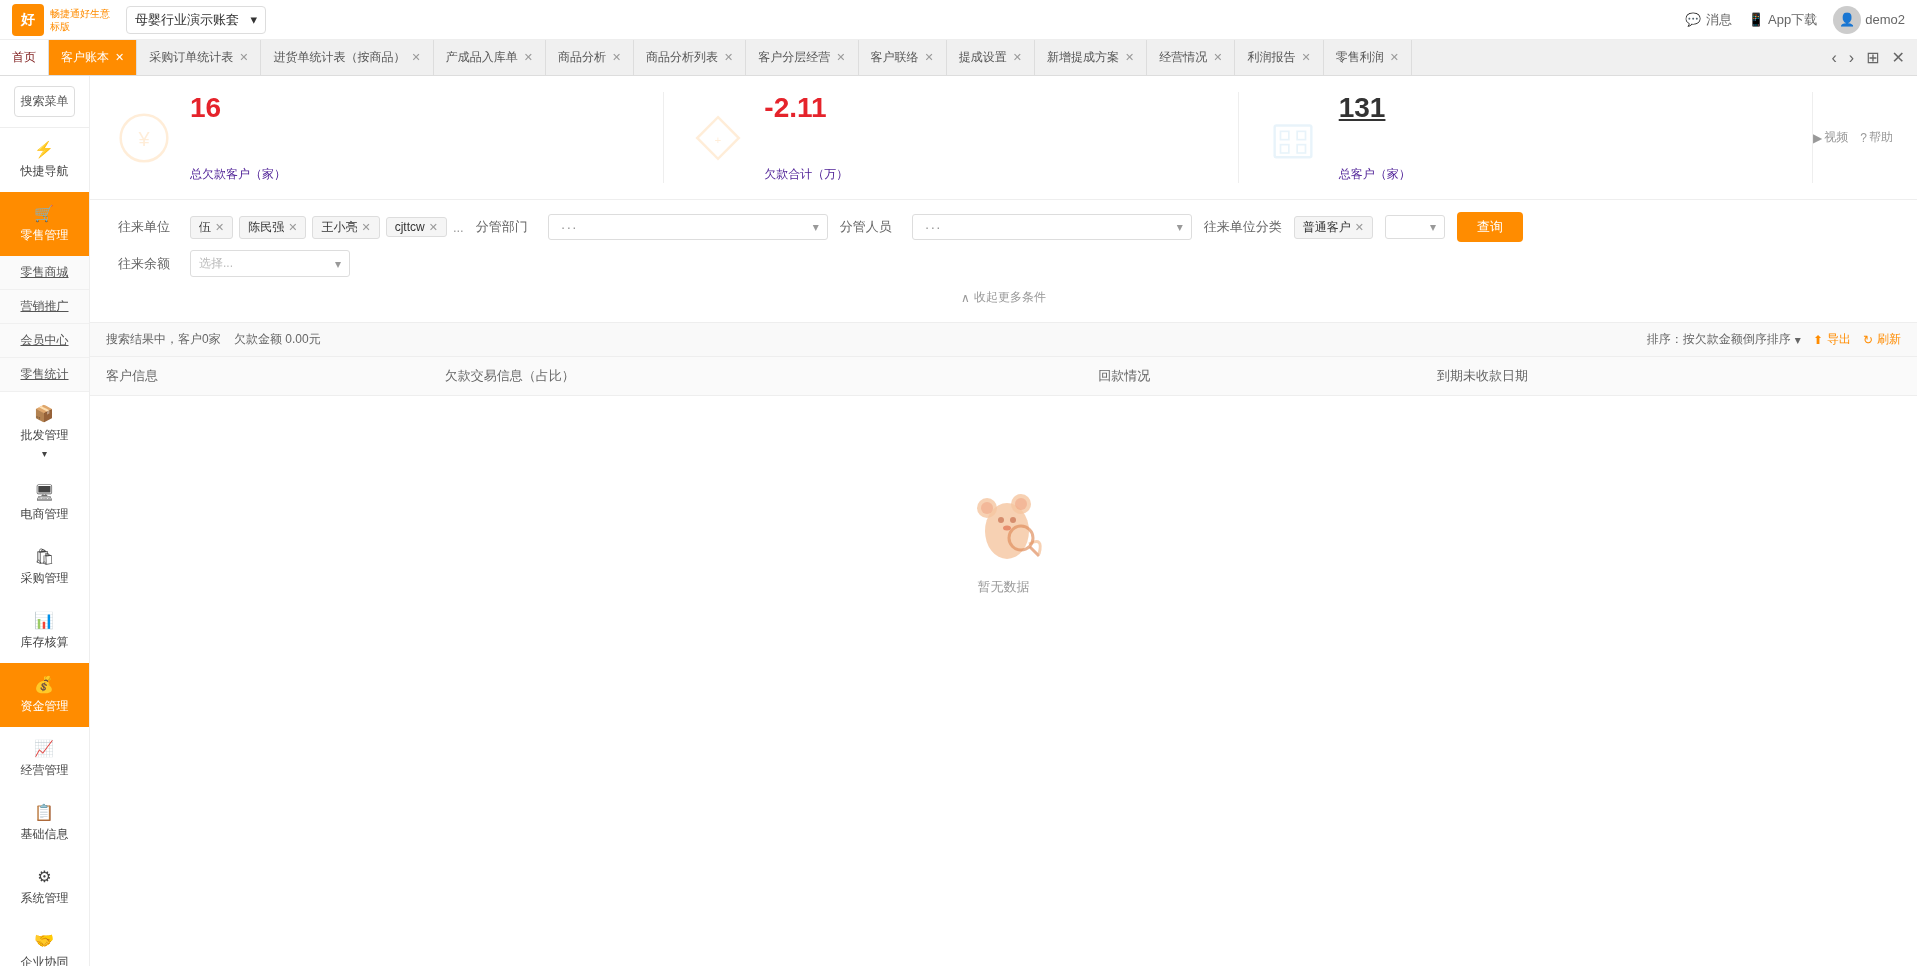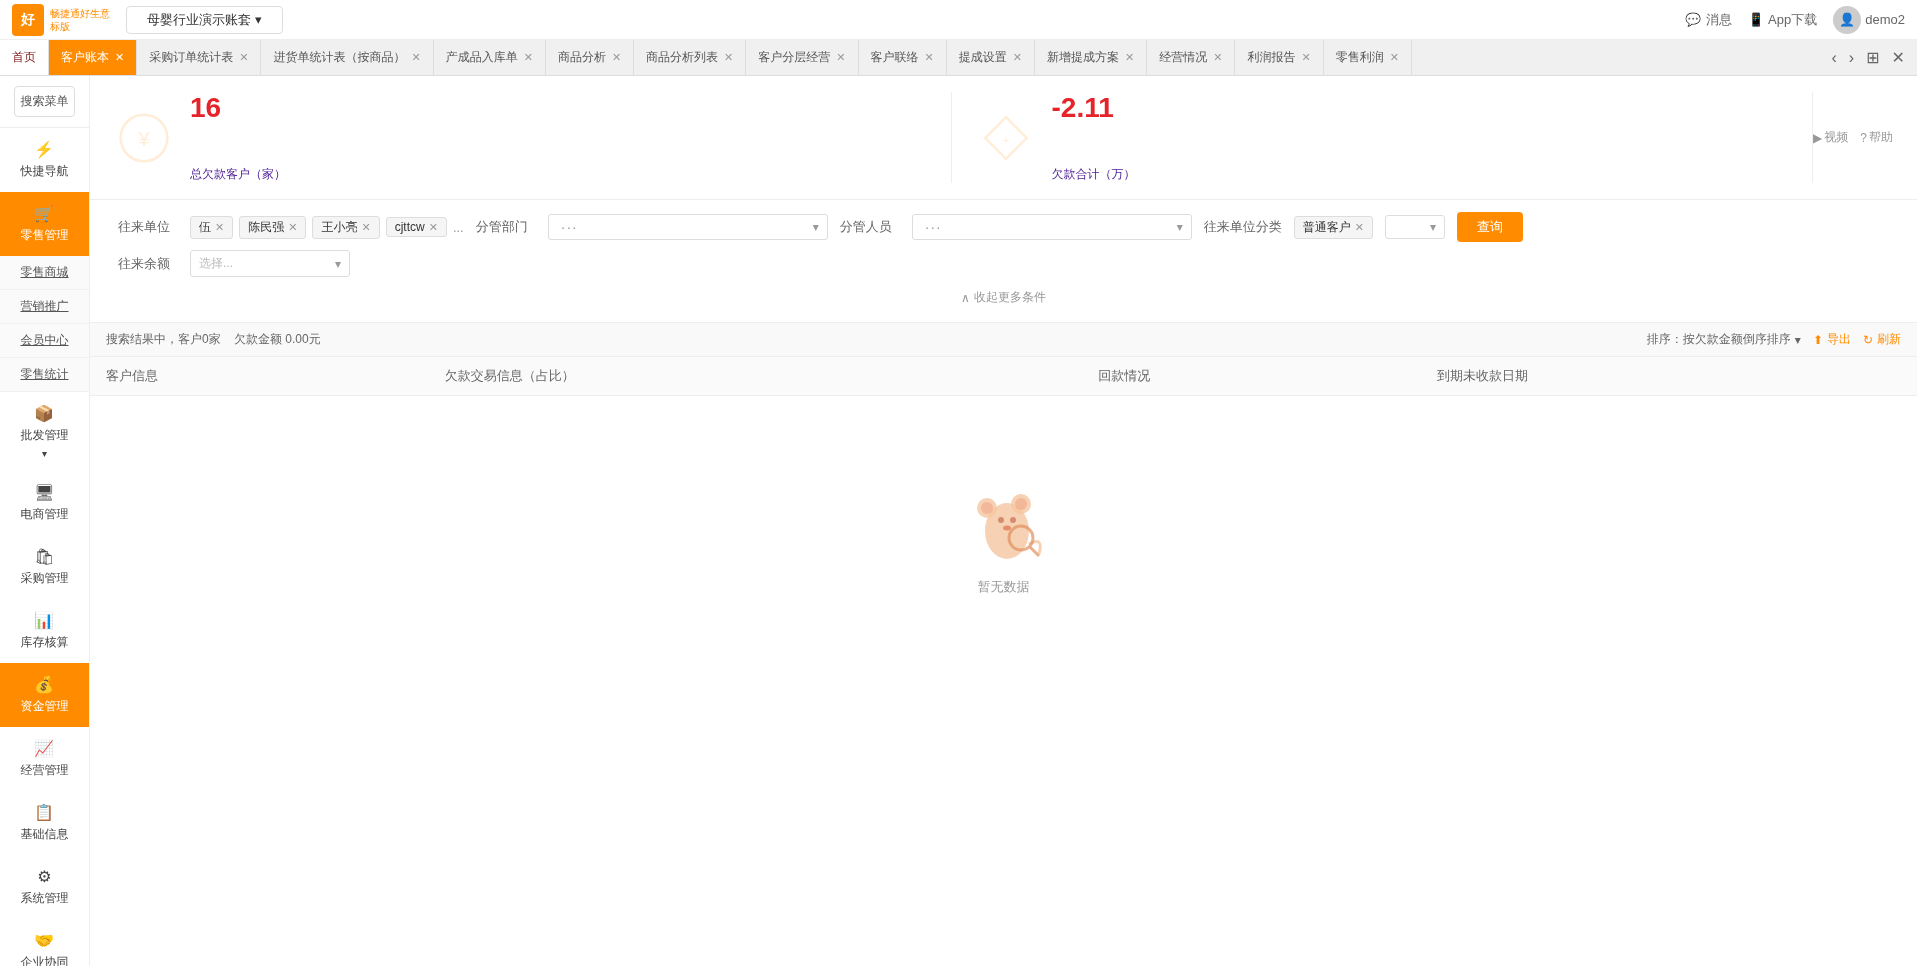--- a/index.html
+++ b/index.html
@@ -4,21 +4,21 @@
   <style>
     * { box-sizing: border-box; margin: 0; padding: 0; }
     body { font-family: 'Microsoft YaHei', Arial, sans-serif; font-size: 13px; background: #f5f5f5; display: flex; flex-direction: column; height: 100vh; overflow: hidden; }
 
     
     .top-bar { background: #fff; display: flex; align-items: center; padding: 0 12px; height: 40px; border-bottom: 1px solid #eee; flex-shrink: 0; }
     .logo { display: flex; align-items: center; gap: 6px; min-width: 90px; }
     .logo-icon { width: 32px; height: 32px; background: #ff8c00; border-radius: 4px; display: flex; align-items: center; justify-content: center; color: white; font-size: 14px; font-weight: bold; }
     .logo-text { font-size: 11px; color: #666; line-height: 1.3; }
     .logo-text span { display: block; color: #ff8c00; font-size: 10px; }
-    .store-selector { display: flex; align-items: center; gap: 4px; padding: 4px 20px; border: 1px solid #ddd; border-radius: 4px; margin-left: 16px; cursor: pointer; color: #333; font-size: 13px; min-width: 140px; }
+    .store-selector { display: flex; align-items: center; gap: 4px; padding: 4px 8px; border: 1px solid #ddd; border-radius: 4px; margin-left: 16px; cursor: pointer; color: #333; font-size: 13px; min-width: 140px; }
     .top-right { margin-left: auto; display: flex; align-items: center; gap: 16px; color: #666; font-size: 13px; }
     .top-right-item { display: flex; align-items: center; gap: 4px; cursor: pointer; }
     .avatar { width: 28px; height: 28px; border-radius: 50%; background: #ccc; display: flex; align-items: center; justify-content: center; overflow: hidden; }
 
     
     .tab-bar { background: #f0f0f0; display: flex; align-items: center; height: 36px; border-bottom: 1px solid #ddd; flex-shrink: 0; overflow: hidden; }
     .tab { display: flex; align-items: center; padding: 0 12px; height: 100%; border-right: 1px solid #ddd; cursor: pointer; white-space: nowrap; font-size: 12px; color: #555; gap: 4px; flex-shrink: 0; }
     .tab.home { background: #fff; color: #7f1d1d; }
     .tab.active { background: #ff8c00; color: #fff; }
     .tab.active .tab-close { color: #fff; }
@@ -289,20 +289,35 @@
             <polygon points="30,5 55,30 30,55 5,30" stroke="#ff8c00" stroke-width="3" fill="none"></polygon>
             <text x="50%" y="55%" text-anchor="middle" font-size="14" fill="#ff8c00" dominant-baseline="middle">+</text>
           </svg>
         </div>
         <div class="stat-info">
           <span class="stat-value red">-2.11</span>
           <span class="stat-label">欠款合计（万）</span>
         </div>
       </div>
 
+      <div class="stat-block">
+        <div class="stat-icon">
+          <svg viewBox="0 0 60 60" fill="none">
+            <rect x="8" y="15" width="44" height="38" rx="2" stroke="#6bb5e0" stroke-width="3" fill="none"></rect>
+            <rect x="15" y="22" width="10" height="10" stroke="#6bb5e0" stroke-width="2" fill="none"></rect>
+            <rect x="35" y="22" width="10" height="10" stroke="#6bb5e0" stroke-width="2" fill="none"></rect>
+            <rect x="15" y="38" width="10" height="10" stroke="#6bb5e0" stroke-width="2" fill="none"></rect>
+            <rect x="35" y="38" width="10" height="10" stroke="#6bb5e0" stroke-width="2" fill="none"></rect>
+          </svg>
+        </div>
+        <div class="stat-info">
+          <span class="stat-value black">131</span>
+          <span class="stat-label">总客户（家）</span>
+        </div>
+      </div>
       <div class="stat-help">
         <span>
           <span>▶</span>
           <span>视频</span>
         </span>
         <span>
           <span>?</span>
           <span>帮助</span>
         </span>
       </div>

